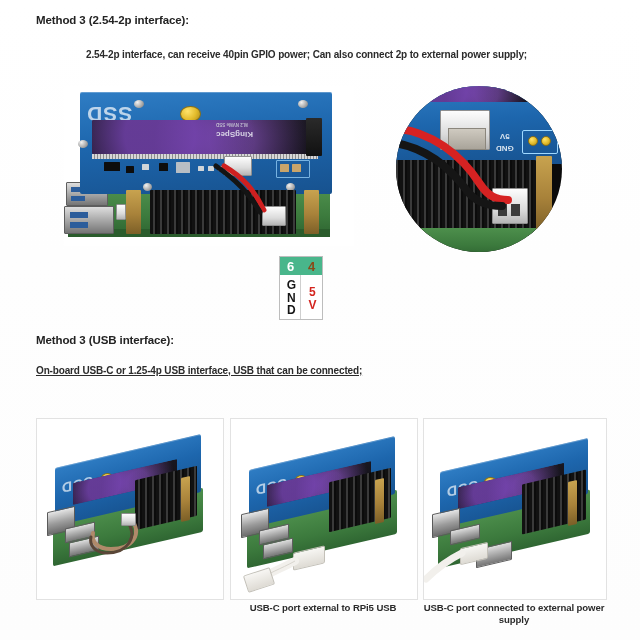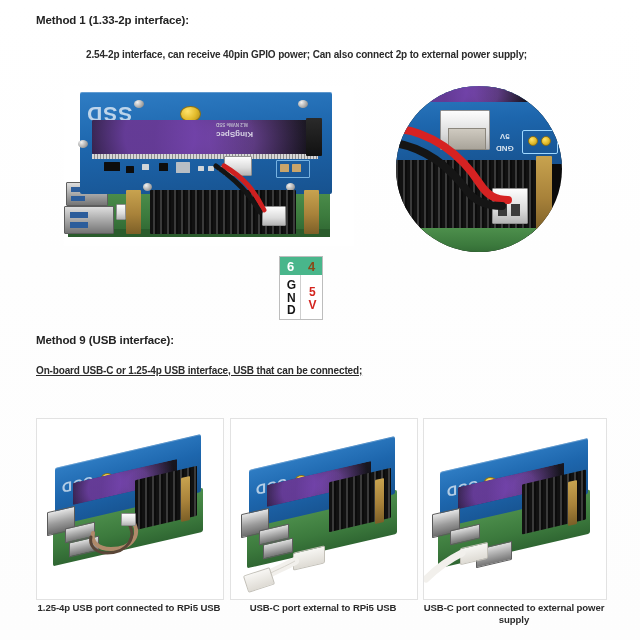--- a/index.html
+++ b/index.html
@@ -209,21 +209,21 @@
     background: linear-gradient(180deg,#e6e6e6 0%,#9b9b9b 55%,#6b6b6b 100%);
     border: 1px solid #5a5a5a;
     border-radius: 1px;
   }
 </style>
 </head>
 <body>
 
 <div class="page">
 
-  <div class="heading" id="m1-heading">Method 1 (1.33-2p interface):</div>
+  <div class="heading" id="m1-heading">Method 3 (2.54-2p interface):</div>
 
   <div class="body-line" id="m1-desc">2.54-2p interface, can receive 40pin GPIO power; Can also connect 2p to external power supply;</div>
 
   <div class="photo" id="photo-main">
 
     <div class="pcb-green" style="left:4px;  top:104px; width:262px; height:44px; border-radius:2px;"></div>
     <div class="pcb-green" style="left:4px; top:143px; width:262px; height:8px; background:#2a5c2c;"></div>
 
     <div class="usb-port" style="left:2px; top:96px; width:40px; height:22px;">
       <div class="usb-inner" style="left:4px; top:4px; width:14px; height:5px;"></div>
@@ -320,21 +320,21 @@
       <div class="pin-6">6</div>
       <div class="pin-4">4</div>
     </div>
     <div class="pin-bot">
       <div class="pin-gnd">GND</div>
       <div class="pin-5v">5V</div>
     </div>
     <div class="pin-div"></div>
   </div>
 
-  <div class="heading" id="m2-heading">Method 9 (USB interface):</div>
+  <div class="heading" id="m2-heading">Method 3 (USB interface):</div>
   <div class="body-line" id="m2-desc1">On-board USB-C or 1.25-4p USB interface, USB that can be connected;</div>
 
   <div class="card" id="card-1">
     <div style="position:absolute;left:10px;top:14px;width:168px;height:144px;">
 
       <div class="pcb-green" style="left:6px;top:72px;width:150px;height:44px;transform:skewY(-13deg);border-radius:2px;"></div>
 
       <div class="pcb-blue" style="left:8px;top:18px;width:146px;height:58px;transform:skewY(-13deg);border-radius:2px;"></div>
       <div class="silk" style="left:14px;top:44px;font-size:14px;transform:skewY(-13deg) rotate(180deg);opacity:.8;">SSD</div>
       <div class="gold-dot" style="left:54px;top:40px;width:11px;height:9px;"></div>
@@ -385,17 +385,16 @@
       <div class="rj45" style="left:0px;top:70px;width:26px;height:22px;transform:skewY(-13deg);"></div>
       <div class="usb-port" style="left:18px;top:86px;width:28px;height:13px;transform:skewY(-13deg);"></div>
       <div class="usb-port" style="left:44px;top:104px;width:34px;height:17px;transform:skewY(-13deg);"></div>
       <div class="cable-plug" style="left:28px;top:104px;width:26px;height:15px;transform:skewY(-13deg);"></div>
       <svg style="position:absolute;left:0;top:0;width:168px;height:146px;overflow:visible;">
         <path d="M30 112 C 18 118, 6 126, -6 138" stroke="#f2f0ec" stroke-width="7" fill="none" stroke-linecap="round"></path>
       </svg>
     </div>
   </div>
 
-  <div class="caption" id="cap-1">1.25-4p USB port connected to RPi5 USB</div>
   <div class="caption" id="cap-2">USB-C port external to RPi5 USB</div>
   <div class="caption" id="cap-3">USB-C port connected to external power supply</div>
 
 </div>
 
 </body></html>

